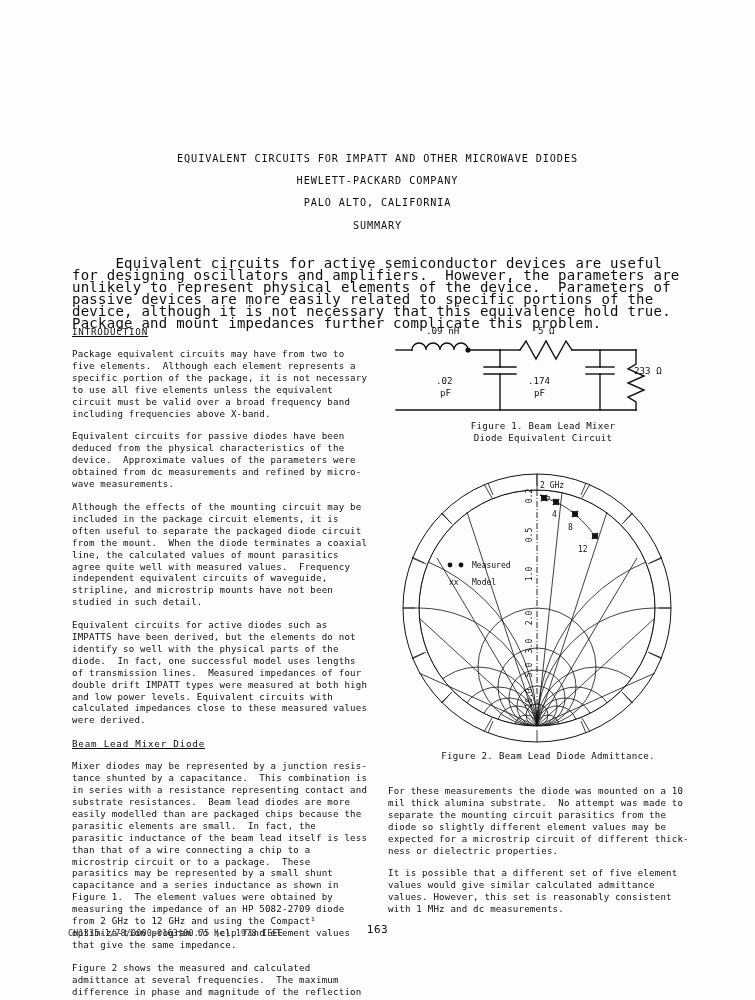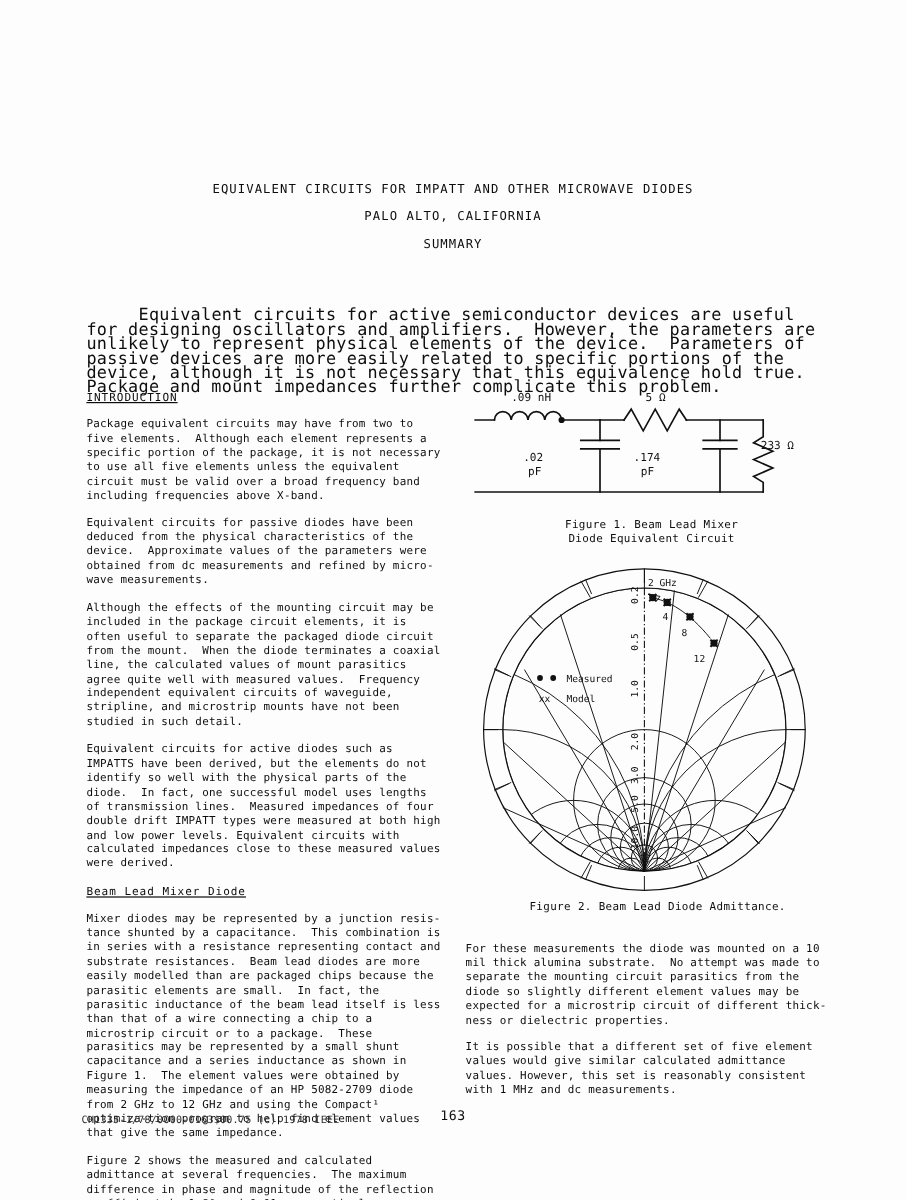--- a/index.html
+++ b/index.html
@@ -99,21 +99,20 @@
     font-size: 9.1px;
     line-height: 11.6px;
     letter-spacing: 0.3px;
     white-space: pre-line;
   }
   .fig1-cap {
     position: absolute;
     top: 421px;
     left: 388px;
     width: 310px;
-    margin-top: 12px;
   }
 
   
   .fig2 {
     position: absolute;
     top: 458px;
     left: 392px;
     width: 290px;
     height: 290px;
   }
@@ -161,20 +160,21 @@
   .ckt { fill: none; stroke: #111; stroke-width: 1.4; stroke-linecap: square; }
   .ckt-txt { font-family: "DejaVu Sans Mono", monospace; font-size: 9.2px; fill: #111; }
 </style>
 </head>
 <body>
 
 <div class="page">
 
   <div class="title-block">
     <div class="doc-title">EQUIVALENT CIRCUITS FOR IMPATT AND OTHER MICROWAVE DIODES</div>
+    <div class="company">HEWLETT-PACKARD COMPANY</div>
     <div class="city">PALO ALTO, CALIFORNIA</div>
     <div><span class="summary-head">SUMMARY</span></div>
   </div>
 
   <div class="summary-body">     Equivalent circuits for active semiconductor devices are useful for designing oscillators and amplifiers.  However, the parameters are unlikely to represent physical elements of the device.  Parameters of passive devices are more easily related to specific portions of the device, although it is not necessary that this equivalence hold true.  Package and mount impedances further complicate this problem.</div>
 
   <div class="col-left">
     <div class="sec-head"><span>INTRODUCTION</span></div>
 
     <p class="para">Package equivalent circuits may have from two to five elements.  Although each element represents a specific portion of the package, it is not necessary to use all five elements unless the equivalent circuit must be valid over a broad frequency band including frequencies above X-band.</p>

